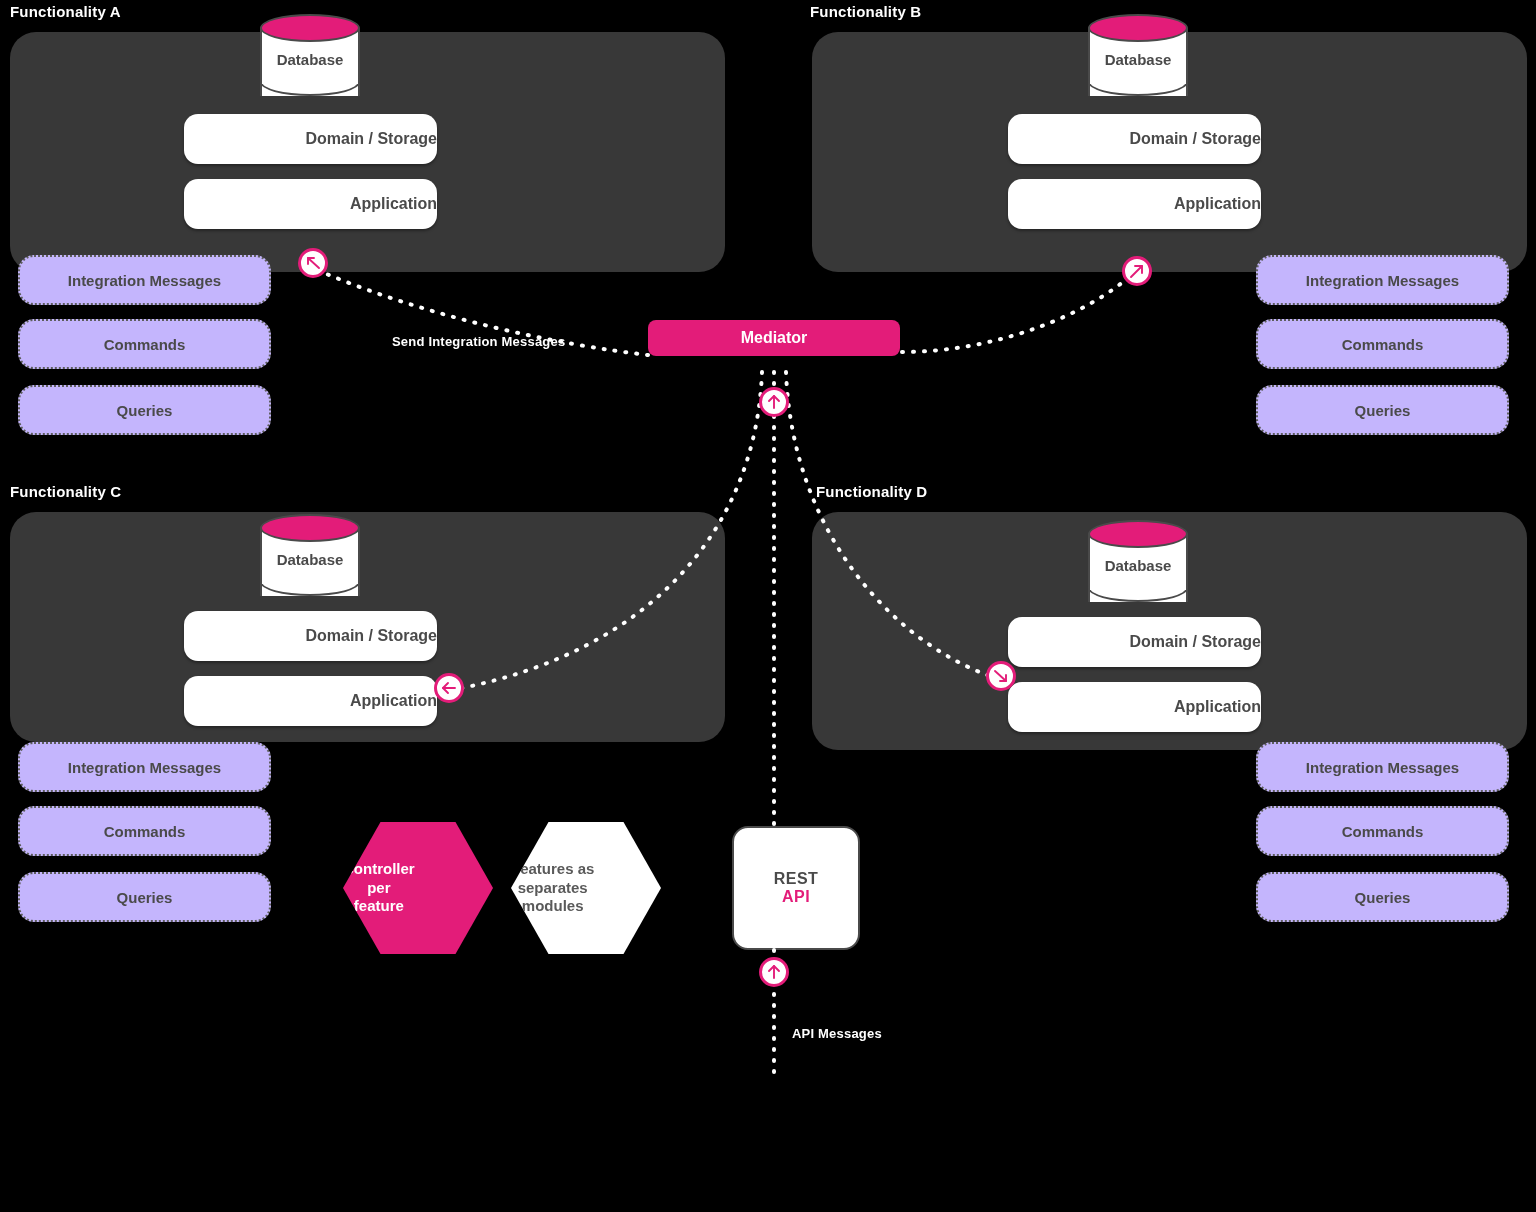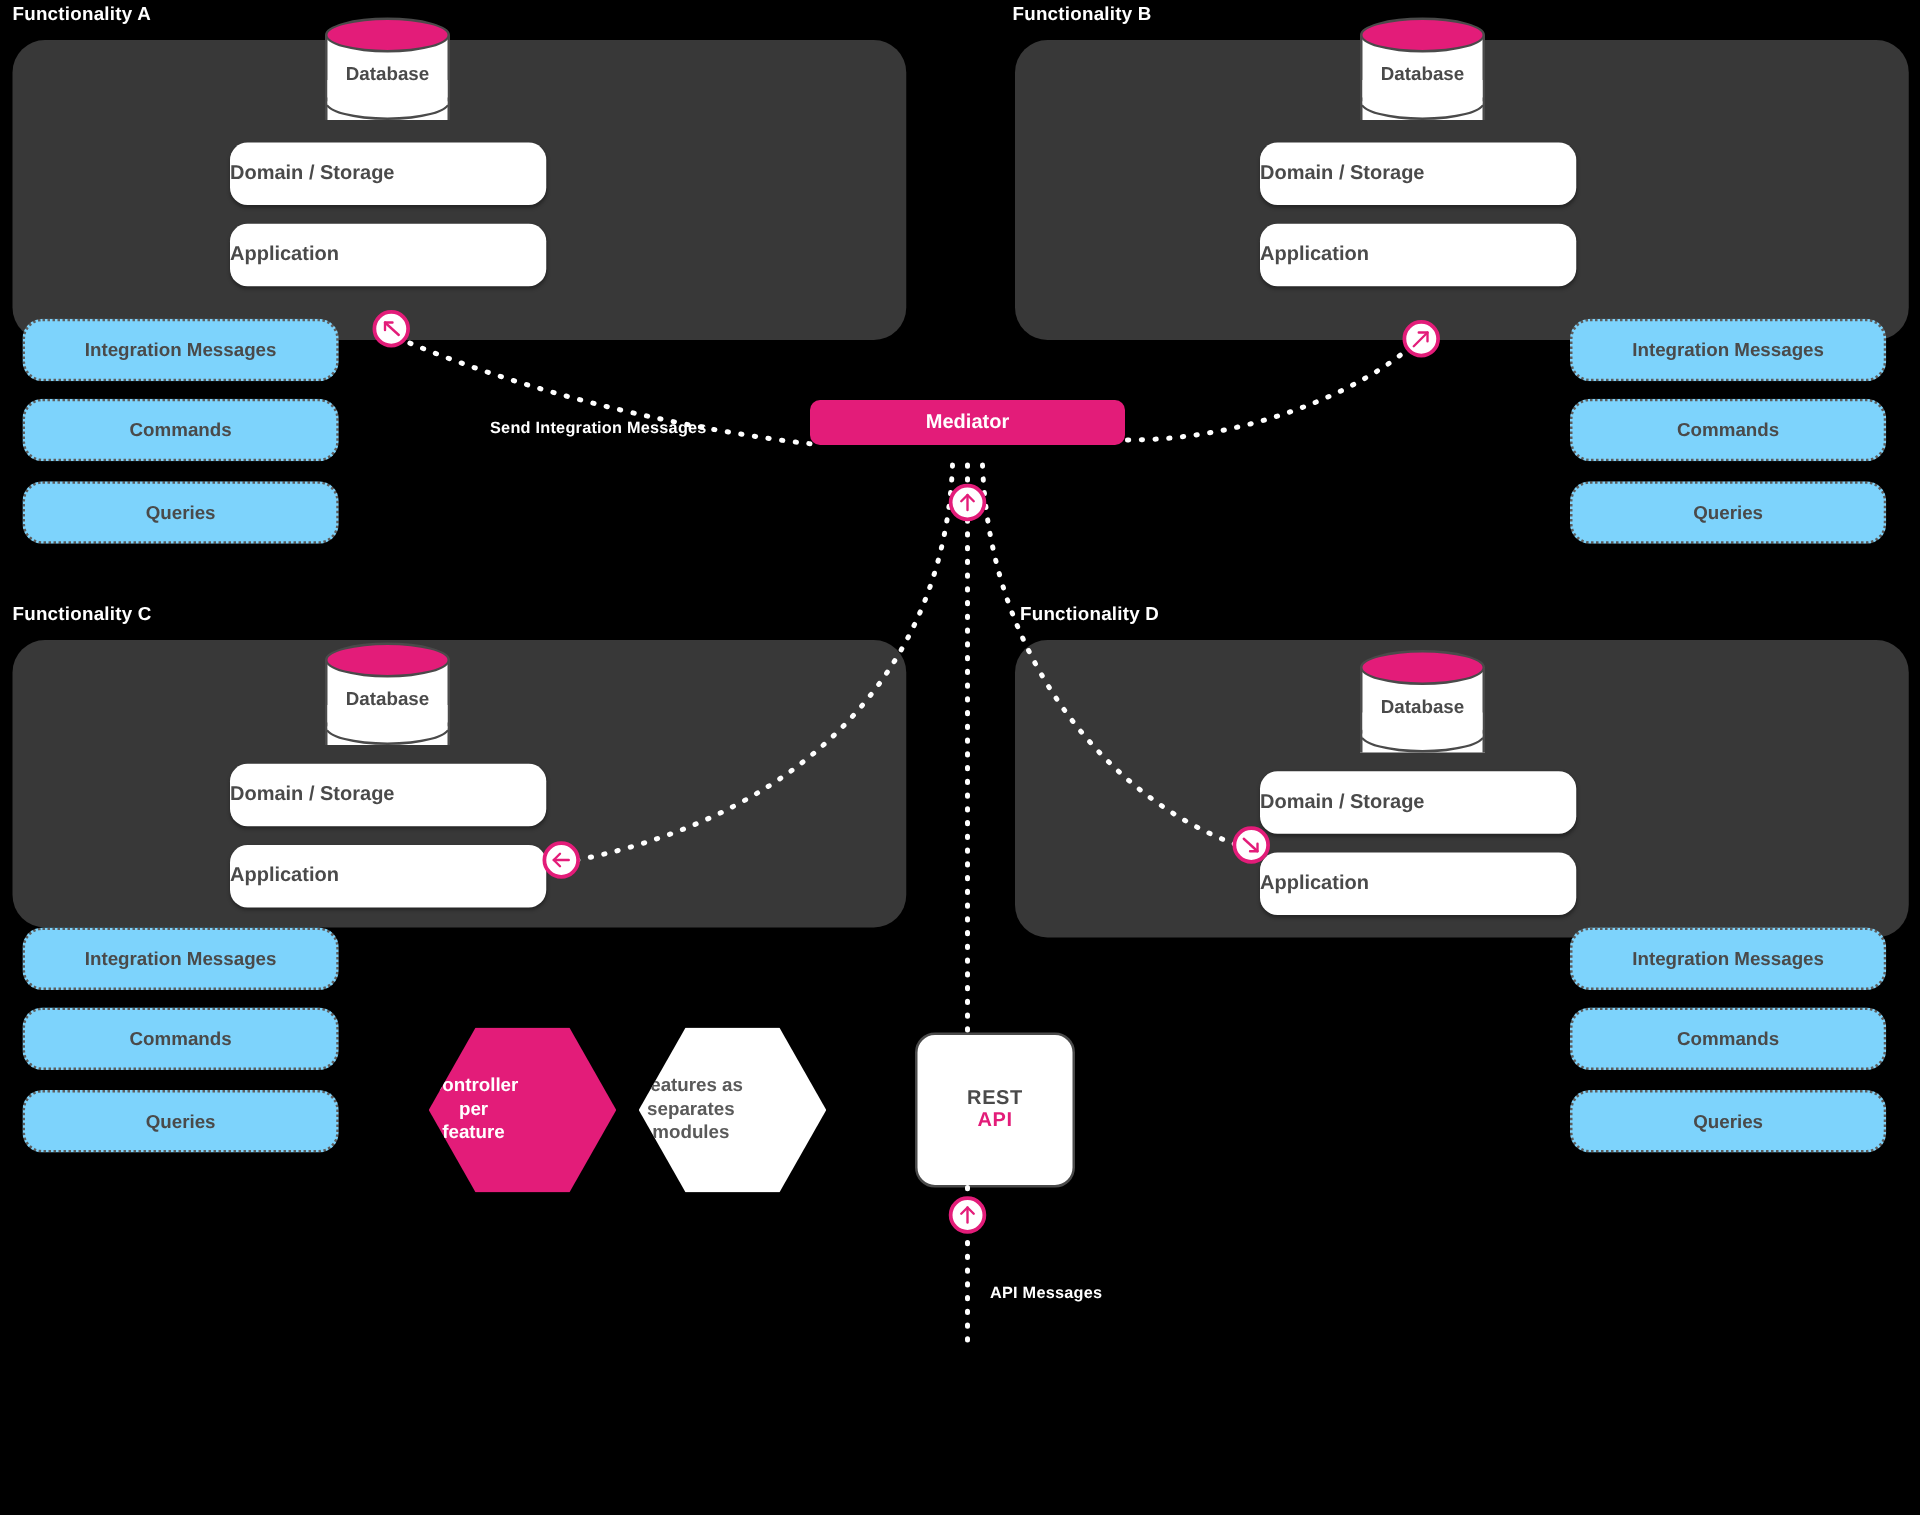--- a/index.html
+++ b/index.html
@@ -33,31 +33,31 @@
     border-radius: 26px;
   }
 
   
   .inner-box {
     position: absolute;
     background: #ffffff;
     border-radius: 14px;
     display: flex;
     align-items: center;
-    justify-content: flex-start;
+    justify-content: flex-end;
     color: #4a4a4a;
     font-size: 16px;
     font-weight: bold;
     box-shadow: 0 2px 3px rgba(0,0,0,0.35);
   }
 
   
   .pill {
     position: absolute;
-    background: #7dd3fc;
+    background: #c4b5fd;
     border: 2px dotted #5d5d5d;
     border-radius: 16px;
     display: flex;
     align-items: center;
     justify-content: center;
     color: #4a4a4a;
     font-size: 15px;
     font-weight: bold;
     box-sizing: border-box;
   }

